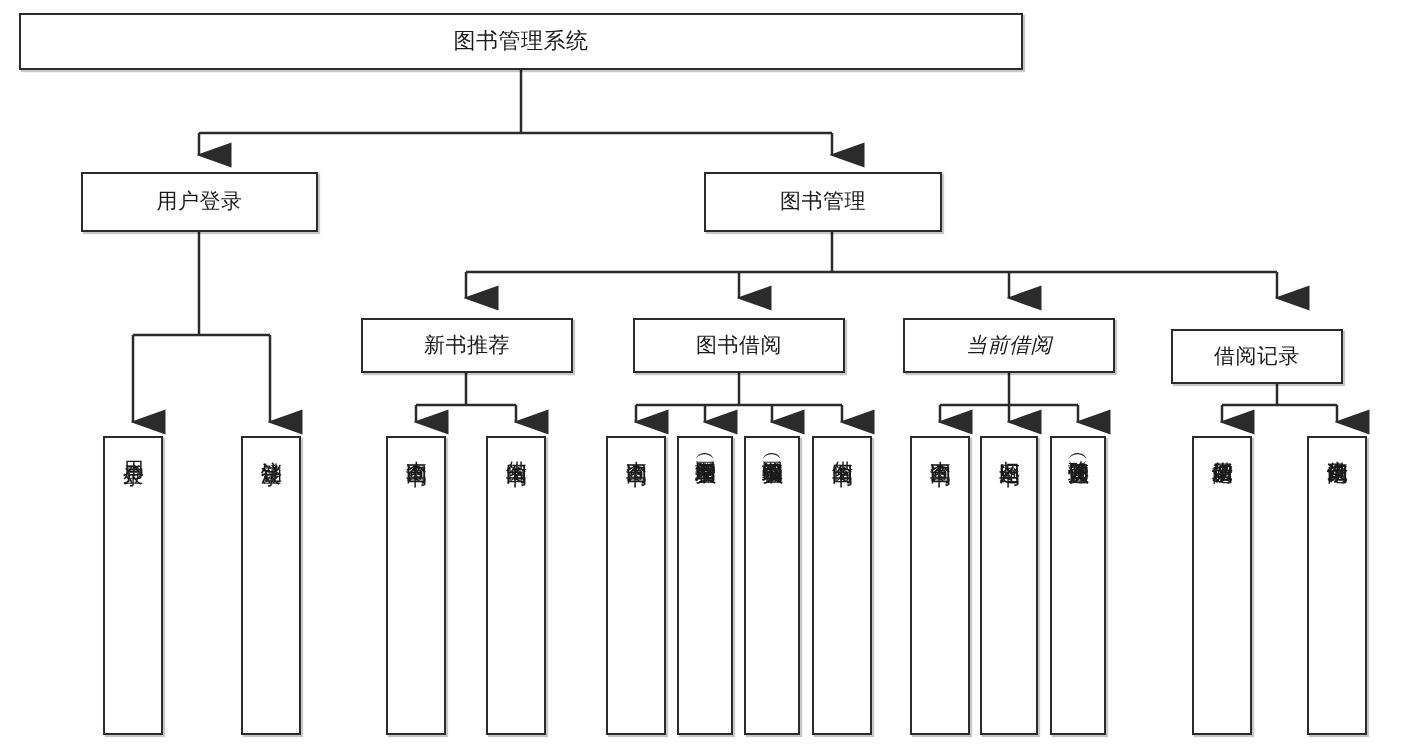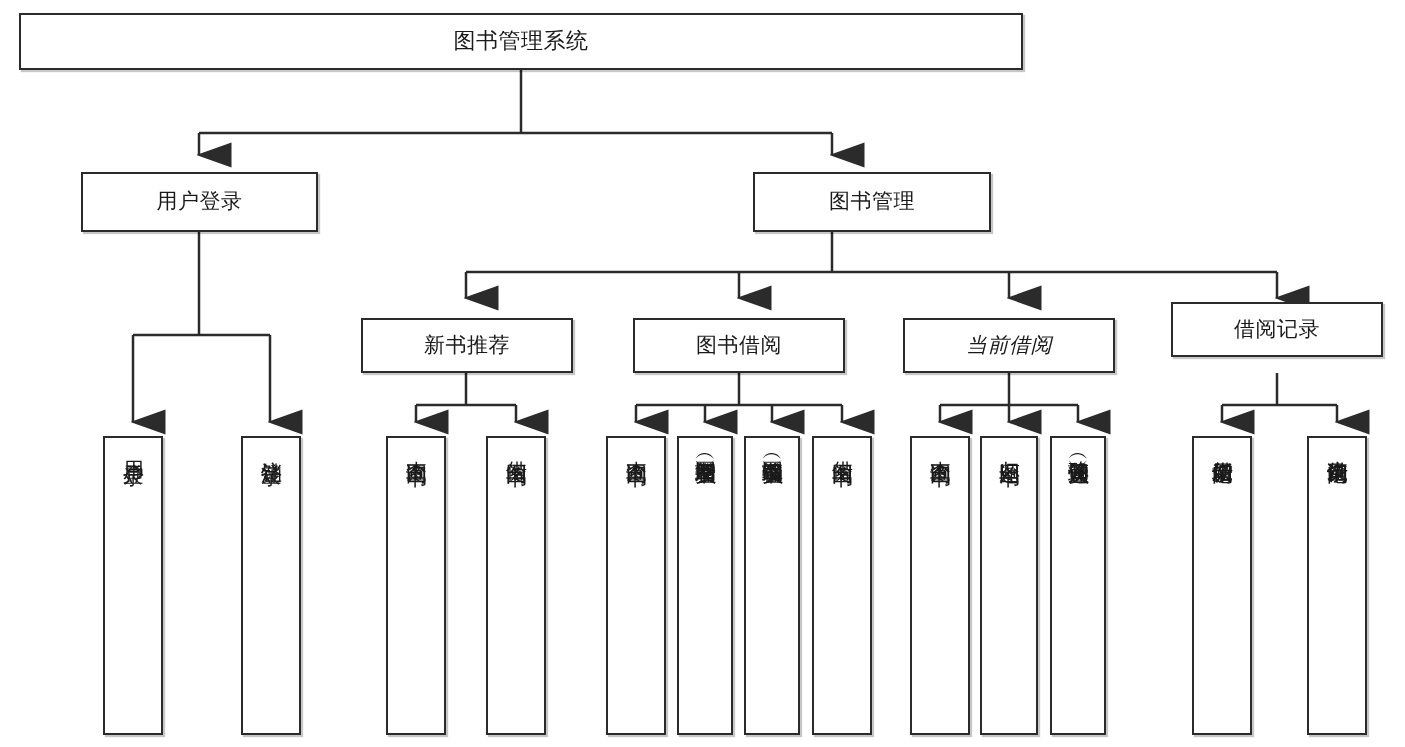--- a/index.html
+++ b/index.html
@@ -141,37 +141,37 @@
   </svg>
 
   <div class="node root" style="left:19px; top:13px; width:1004px; height:57px;">
     <span class="label">图书管理系统</span>
   </div>
 
   <div class="node branch" style="left:81px; top:172px; width:237px; height:60px;">
     <span class="label">用户登录</span>
   </div>
 
-  <div class="node branch" style="left:753px; top:172px; width:238px; height:60px;">
+  <div class="node branch" style="left:704px; top:172px; width:238px; height:60px;">
     <span class="label">图书管理</span>
   </div>
 
   <div class="node branch" style="left:633px; top:318px; width:212px; height:55px;">
     <span class="label">图书借阅</span>
   </div>
 
   <div class="node branch" style="left:361px; top:318px; width:212px; height:55px;">
     <span class="label">新书推荐</span>
   </div>
 
   <div class="node branch" style="left:903px; top:318px; width:212px; height:55px;font-style:italic;">
     <span class="label">当前借阅</span>
   </div>
 
-  <div class="node branch" style="left:1171px; top:302px; width:212px; height:55px;text-align:center;">
+  <div class="node branch" style="left:1171px; top:329px; width:172px; height:55px;text-align:center;">
     <span class="label">借阅记录</span>
   </div>
 
   <div class="node leaf" style="left:103px; top:436px; width:60px; height:299px;">
     <span class="label">用户登录</span>
   </div>
 
   <div class="node leaf" style="left:241px; top:436px; width:60px; height:299px;">
     <span class="label">注销登录</span>
   </div>

